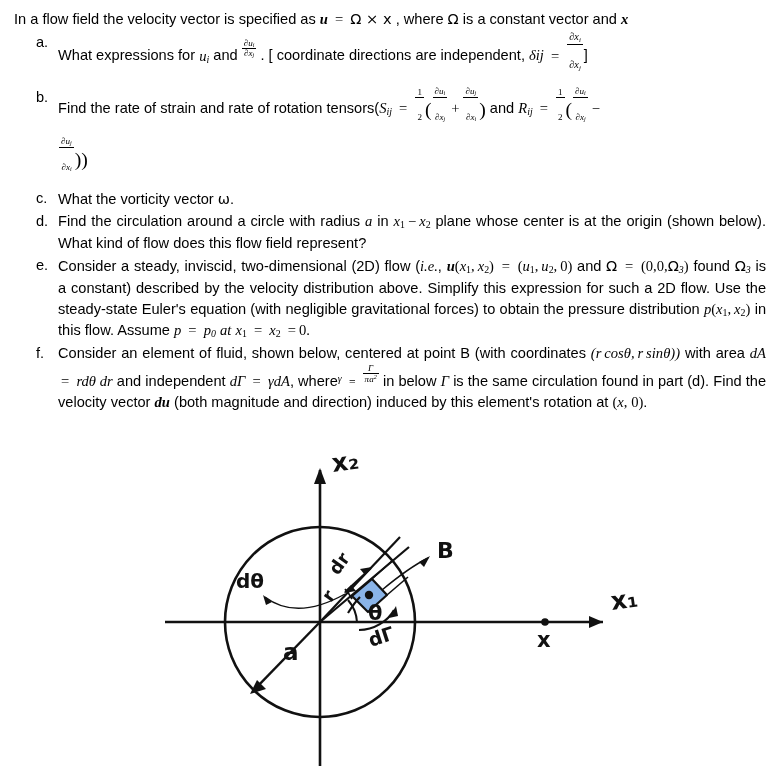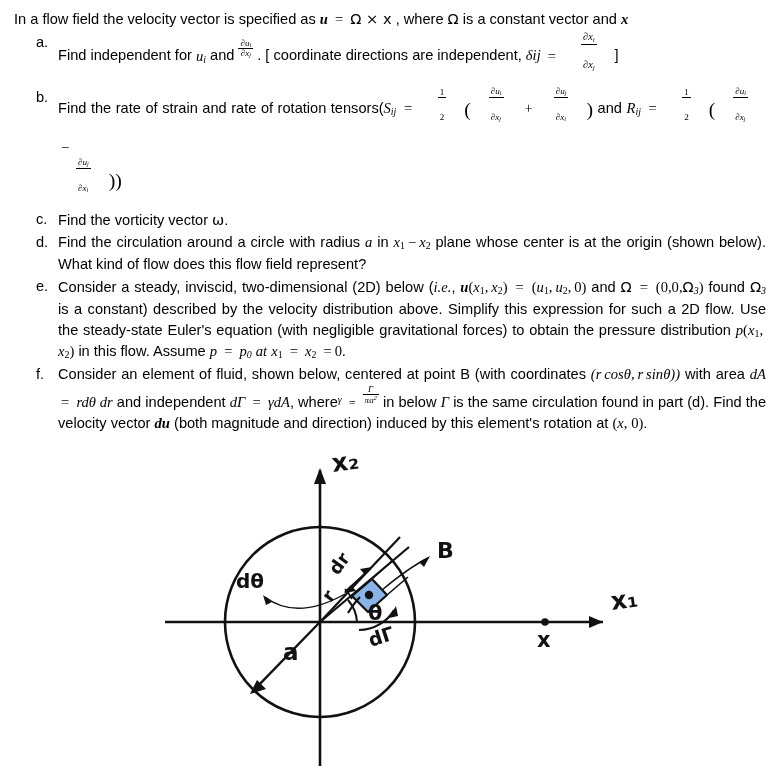--- a/index.html
+++ b/index.html
@@ -59,25 +59,25 @@
   .mu { font-family: "Liberation Serif", serif; font-style: normal; }
   .mgk { font-family: "DejaVu Sans", sans-serif; font-style: normal; }
   sub { font-size: 0.68em; vertical-align: -0.22em; font-style: italic;
         font-family: "Liberation Serif", serif; }
   sup { font-size: 0.68em; vertical-align: 0.45em; }
   .nosl sub { font-style: normal; }
 
   .frac {
     display: inline-block;
     vertical-align: -0.48em;
-    text-align: left;
+    text-align: right;
     font-family: "Liberation Serif", serif;
     font-style: italic;
     line-height: 1.0;
-    margin: 0 18px;
+    margin: 0 1px;
   }
   .frac .num { display: block; font-size: 0.70em; padding: 0 2px; }
   .frac .den { display: block; font-size: 0.70em; border-top: 1px solid #000; padding: 15px 2px; }
   .frac.sm { vertical-align: -0.42em; }
   .frac.sm .num, .frac.sm .den { font-size: 0.62em; }
 
   .fracUp {
     display: inline-block;
     vertical-align: 0.30em;
     text-align: center;
@@ -122,21 +122,21 @@
       <span class="mgk">Ω</span>
       <span>is a constant vector and</span>
       <span class="mb">x</span>
       <br>
     </p>
 
     <ol class="parts">
 
       <li>
         <span class="marker">a.</span>
-        <span>Find independent for</span>
+        <span>What expressions for</span>
         <span class="mi"><span>u</span><sub>i</sub></span>
         <span>and</span>
         <span class="fracUp">
           <span class="num">∂u<sub>i</sub></span>
           <span class="den">∂x<sub>j</sub></span>
         </span>
         <span>. [ coordinate directions are independent,</span>
         <span class="mi">δij</span>
         <span class="eq">=</span>
         <span class="frac">
@@ -165,37 +165,37 @@
           <span class="num">∂u<sub>i</sub></span><span class="den">∂x<sub>j</sub></span>
         </span><span class="eq">−</span>
         <br>
         <span class="frac sm">
           <span class="num">∂u<sub>j</sub></span><span class="den">∂x<sub>i</sub></span>
         </span><span class="paren">))</span>
       </li>
 
       <li>
         <span class="marker">c.</span>
-        <span>Find the vorticity vector</span>
+        <span>What the vorticity vector</span>
         <span class="mgk">ω</span><span>.</span>
       </li>
 
       <li>
         <span class="marker">d.</span>
         <span>Find the circulation around a circle with radius</span>
         <span class="mi">a</span>
         <span>in</span>
         <span class="mi nosl">x<sub>1</sub></span><span class="eq">−</span><span class="mi nosl">x<sub>2</sub></span>
         <span>plane whose center is at the</span>
         <span>origin (shown below). What kind of flow does this flow field represent?</span>
       </li>
 
       <li>
         <span class="marker">e.</span>
-        <span>Consider a steady, inviscid, two-dimensional (2D) below (</span><span class="mi">i.e.</span><span>,</span>
+        <span>Consider a steady, inviscid, two-dimensional (2D) flow (</span><span class="mi">i.e.</span><span>,</span>
         <span class="mb">u</span><span class="mu">(</span><span class="mi nosl">x<sub>1</sub></span><span class="mu">,</span> <span class="mi nosl">x<sub>2</sub></span><span class="mu">)</span>
         <span class="eq">=</span>
         <span class="mu">(<span class="mi nosl">u<sub>1</sub></span>, <span class="mi nosl">u<sub>2</sub></span>, 0)</span>
         <span>and</span>
         <span class="mgk">Ω</span>
         <span class="eq">=</span>
         <span class="mu">(0,0,<span class="mgk">Ω</span><sub class="nosl">3</sub>)</span>
         <span>found</span>
         <span class="mgk">Ω<sub class="nosl">3</sub></span>
         <span>is a constant) described by the velocity distribution above.</span>

